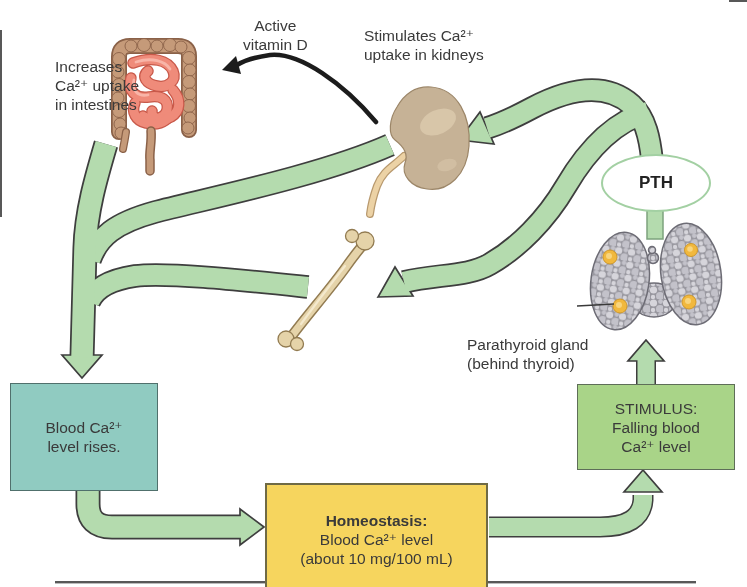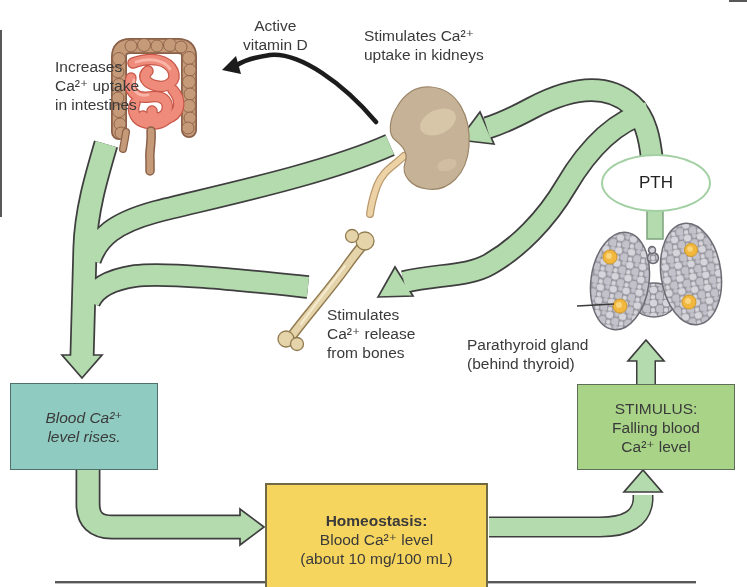--- a/index.html
+++ b/index.html
@@ -12,21 +12,21 @@
   .box{
     position:absolute;display:flex;flex-direction:column;justify-content:center;align-items:center;
     text-align:center;font-size:15.5px;line-height:19px;box-sizing:border-box;
   }
   .box-teal{background:var(--box-teal-fill);border:1.6px solid var(--box-teal-border);}
   .box-yellow{background:var(--box-yellow-fill);border:2px solid var(--box-yellow-border);}
   .box-green{background:var(--box-green-fill);border:1.6px solid var(--box-green-border);}
   .bold{font-weight:bold;}
   .oval{
     position:absolute;background:#ffffff;border:2.2px solid var(--pth-border);border-radius:50%;
-    display:flex;align-items:center;justify-content:center;font-weight:normal;font-size:17px;color:#222;
+    display:flex;align-items:center;justify-content:center;font-weight:bold;font-size:17px;color:#222;
   }
   
   .ro{fill:none;stroke:var(--arrow-outline);stroke-linecap:butt;stroke-linejoin:round;}
   .rg{fill:none;stroke:var(--arrow-green);stroke-linecap:butt;stroke-linejoin:round;}
   .hd{fill:var(--arrow-green);stroke:var(--arrow-outline);stroke-width:1.7;}
   .conn{fill:var(--arrow-green);stroke:var(--connector-border);stroke-width:1.5;}
   
   .colon-out{fill:none;stroke:var(--colon-outline);stroke-linecap:round;stroke-linejoin:round;}
   .colon-in{fill:none;stroke:var(--colon-fill);stroke-linecap:round;stroke-linejoin:round;}
   .haustra circle{fill:var(--colon-fill);stroke:var(--colon-outline);stroke-width:0.9;}
@@ -198,36 +198,31 @@
   <div class="label" style="left:243px;top:16px;text-align:center;">
     <div>Active</div>
     <div>vitamin D</div>
   </div>
 
   <div class="label" style="left:364px;top:26px;">
     <div>Stimulates Ca²⁺</div>
     <div>uptake in kidneys</div>
   </div>
 
-  <div class="label" style="left:327px;top:305px;">
-    <div>Stimulates</div>
-    <div>Ca²⁺ release</div>
-    <div>from bones</div>
-  </div>
 
   <div class="label" style="left:467px;top:295px;margin-top:40px;">
     <div>Parathyroid gland</div>
     <div>(behind thyroid)</div>
   </div>
 
   <div class="oval" style="left:601px;top:154px;width:106px;height:54px;">
     <span>PTH</span>
   </div>
 
-  <div class="box box-teal" style="left:10px;top:383px;width:148px;height:87px;font-style:italic;">
+  <div class="box box-teal" style="left:10px;top:383px;width:148px;height:108px;">
     <div>Blood Ca²⁺</div>
     <div>level rises.</div>
   </div>
 
   <div class="box box-yellow" style="left:265px;top:483px;width:223px;height:112px;">
     <div class="bold">Homeostasis:</div>
     <div>Blood Ca²⁺ level</div>
     <div>(about 10 mg/100 mL)</div>
   </div>
 

